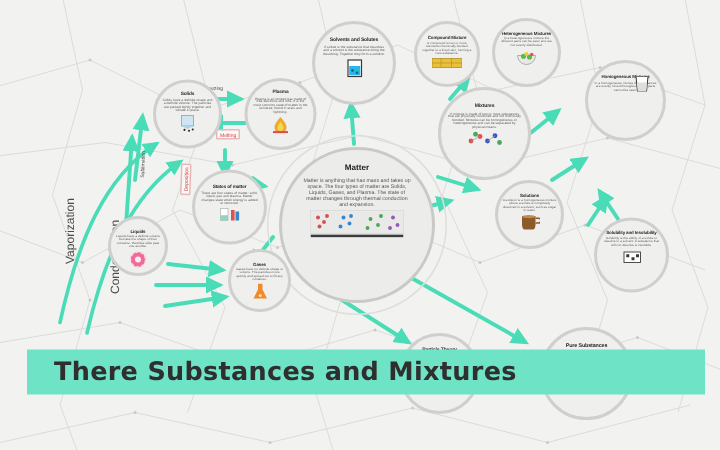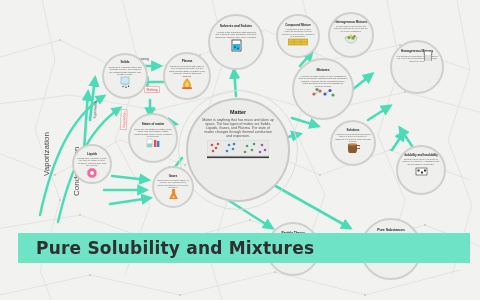--- a/index.html
+++ b/index.html
@@ -392,16 +392,16 @@
           <circle cx="31" cy="2.2" r=".8"></circle>
         <circle cx="6" cy="11.8" r=".8"></circle>
           <circle cx="14" cy="11.8" r=".8"></circle>
         <circle cx="22" cy="11.8" r=".8"></circle>
           <circle cx="29" cy="11.8" r=".8"></circle>
       </g>
     </svg>
   </div>
 
   <div id="banner">
-    <span>Pure Solubility and Mixtures</span>
+    <span>There Substances and Mixtures</span>
   </div>
 
 </div>
 
 </body></html>

